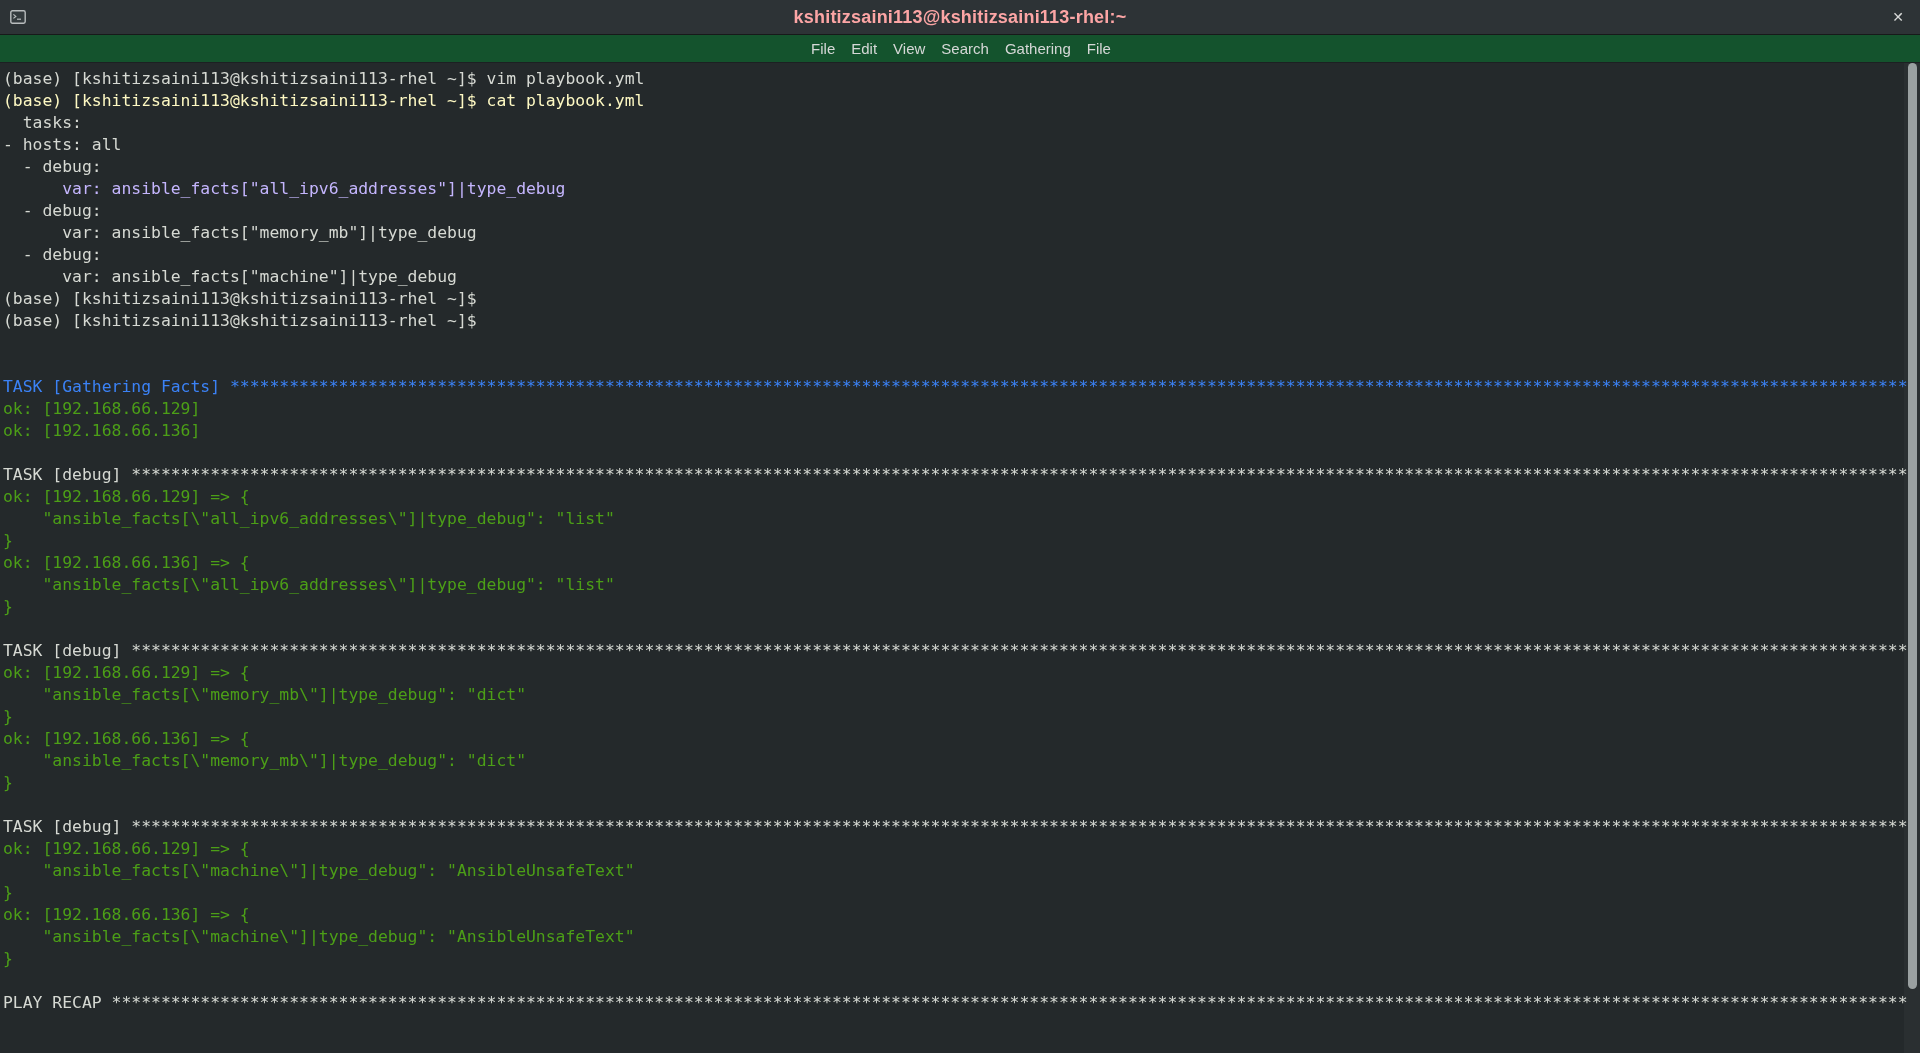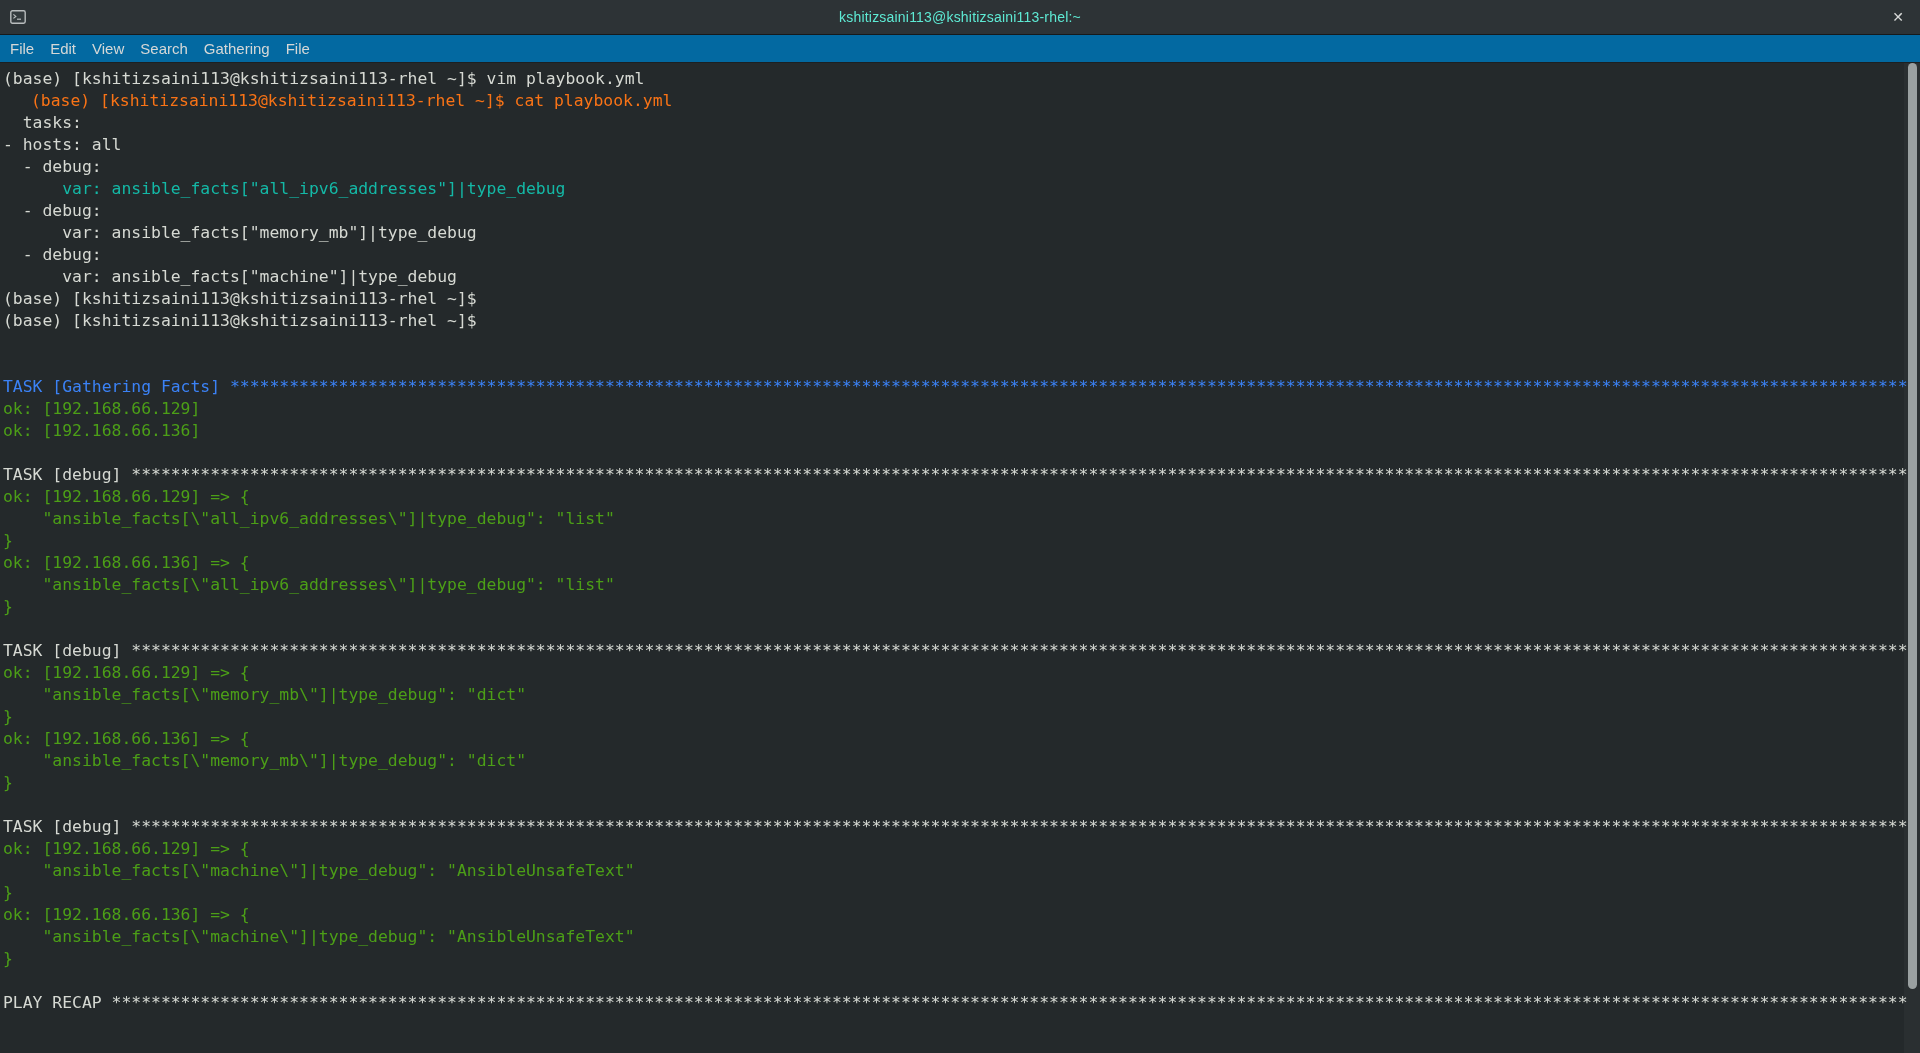--- a/index.html
+++ b/index.html
@@ -14,21 +14,21 @@
     position:relative;height:34px;background:#2d3336;
     border-bottom:1px solid #17191a;
   }
   .win-icon{
     position:absolute;left:10px;top:10px;width:16px;height:14px;
     display:block;
   }
   .title{
     position:absolute;left:0;right:0;top:0;height:34px;
     display:flex;align-items:center;justify-content:center;
-    font-size:14px;font-weight:normal;color:#5eead4;
+    font-size:18px;font-weight:bold;color:#fca5a5;
     letter-spacing:0.2px;
   }
   .close-btn{
     position:absolute;right:10px;top:0;height:34px;width:24px;
     display:flex;align-items:center;justify-content:center;
     color:#d8dad9;font-size:14px;cursor:pointer;
   }
   
   .menubar{
     height:27px;background:#2d3336;
@@ -73,37 +73,37 @@
     <svg width="16" height="14" viewBox="0 0 16 14">
       <rect x="0.8" y="0.8" width="14.4" height="12.4" rx="1.6" fill="#343b3e" stroke="#b9bdbe" stroke-width="1.4"></rect>
       <path d="M3.4 4.4 L5.8 6.4 L3.4 8.4" fill="none" stroke="#b9bdbe" stroke-width="1.2"></path>
       <rect x="7" y="8.6" width="4" height="1.2" fill="#b9bdbe"></rect>
     </svg>
   </span>
   <span class="title">kshitizsaini113@kshitizsaini113-rhel:~</span>
   <span class="close-btn">✕</span>
 </div>
 
-<div class="menubar" style="background: #0369a1;">
+<div class="menubar" style="background: #14532d; justify-content: center;">
     <span class="menu-item">File</span>
     <span class="menu-item">Edit</span>
     <span class="menu-item">View</span>
     <span class="menu-item">Search</span>
     <span class="menu-item">Gathering</span>
     <span class="menu-item">File</span>
   </div>
 
 <div class="terminal" style="background: rgb(36, 41, 43);">
   <div class="tout">
       <div class="tline" style="color: rgb(214, 217, 211);">(base) [kshitizsaini113@kshitizsaini113-rhel ~]$ vim playbook.yml</div>
-      <div class="tline" style="color: #f97316; margin-left: 28px;">(base) [kshitizsaini113@kshitizsaini113-rhel ~]$ cat playbook.yml</div>
+      <div class="tline" style="color: #fef9c3;">(base) [kshitizsaini113@kshitizsaini113-rhel ~]$ cat playbook.yml</div>
       <div class="tline" style="color: rgb(214, 217, 211);">  tasks:</div>
       <div class="tline" style="color: rgb(214, 217, 211);">- hosts: all</div>
       <div class="tline" style="color: rgb(214, 217, 211);">  - debug:</div>
-      <div class="tline" style="color: #14b8a6;">      var: ansible_facts["all_ipv6_addresses"]|type_debug</div>
+      <div class="tline" style="color: #c4b5fd;">      var: ansible_facts["all_ipv6_addresses"]|type_debug</div>
       <div class="tline" style="color: rgb(214, 217, 211);">  - debug:</div>
       <div class="tline" style="color: rgb(214, 217, 211);">      var: ansible_facts["memory_mb"]|type_debug</div>
       <div class="tline" style="color: rgb(214, 217, 211);">  - debug:</div>
       <div class="tline" style="color: rgb(214, 217, 211);">      var: ansible_facts["machine"]|type_debug</div>
       <div class="tline" style="color: rgb(214, 217, 211);">(base) [kshitizsaini113@kshitizsaini113-rhel ~]$</div>
       <div class="tline" style="color: rgb(214, 217, 211);">(base) [kshitizsaini113@kshitizsaini113-rhel ~]$</div>
       <div class="tline" style="color: rgb(214, 217, 211);"> </div>
       <div class="tline" style="color: rgb(214, 217, 211);"> </div>
       <div class="tline" style="color: #3b82f6;">TASK [Gathering Facts] **************************************************************************************************************************************************************************</div>
       <div class="tline" style="color: rgb(76, 159, 23);">ok: [192.168.66.129]</div>

